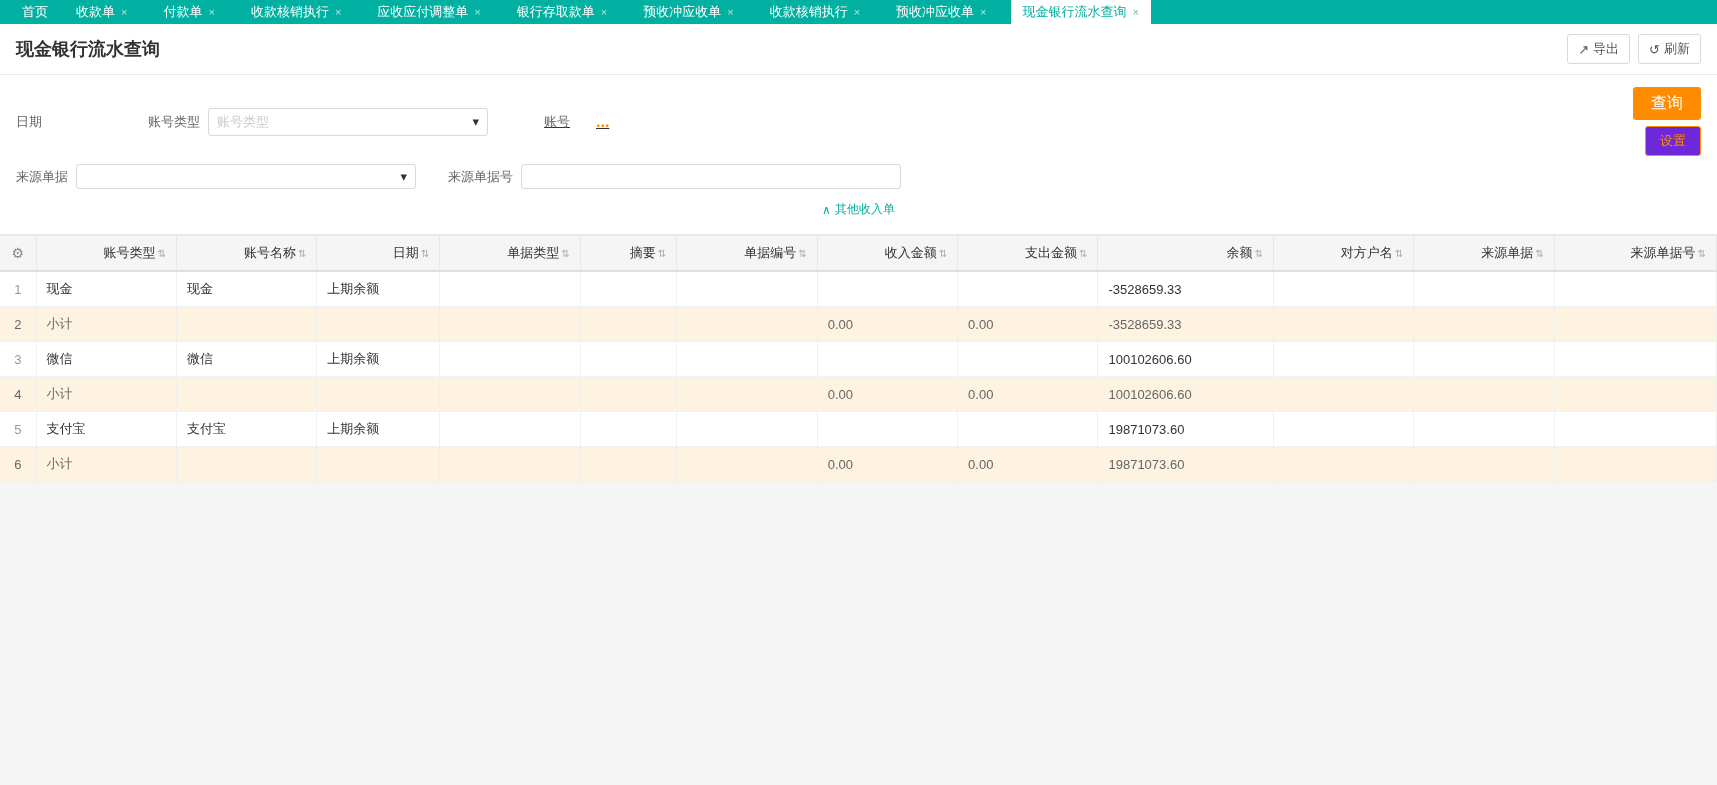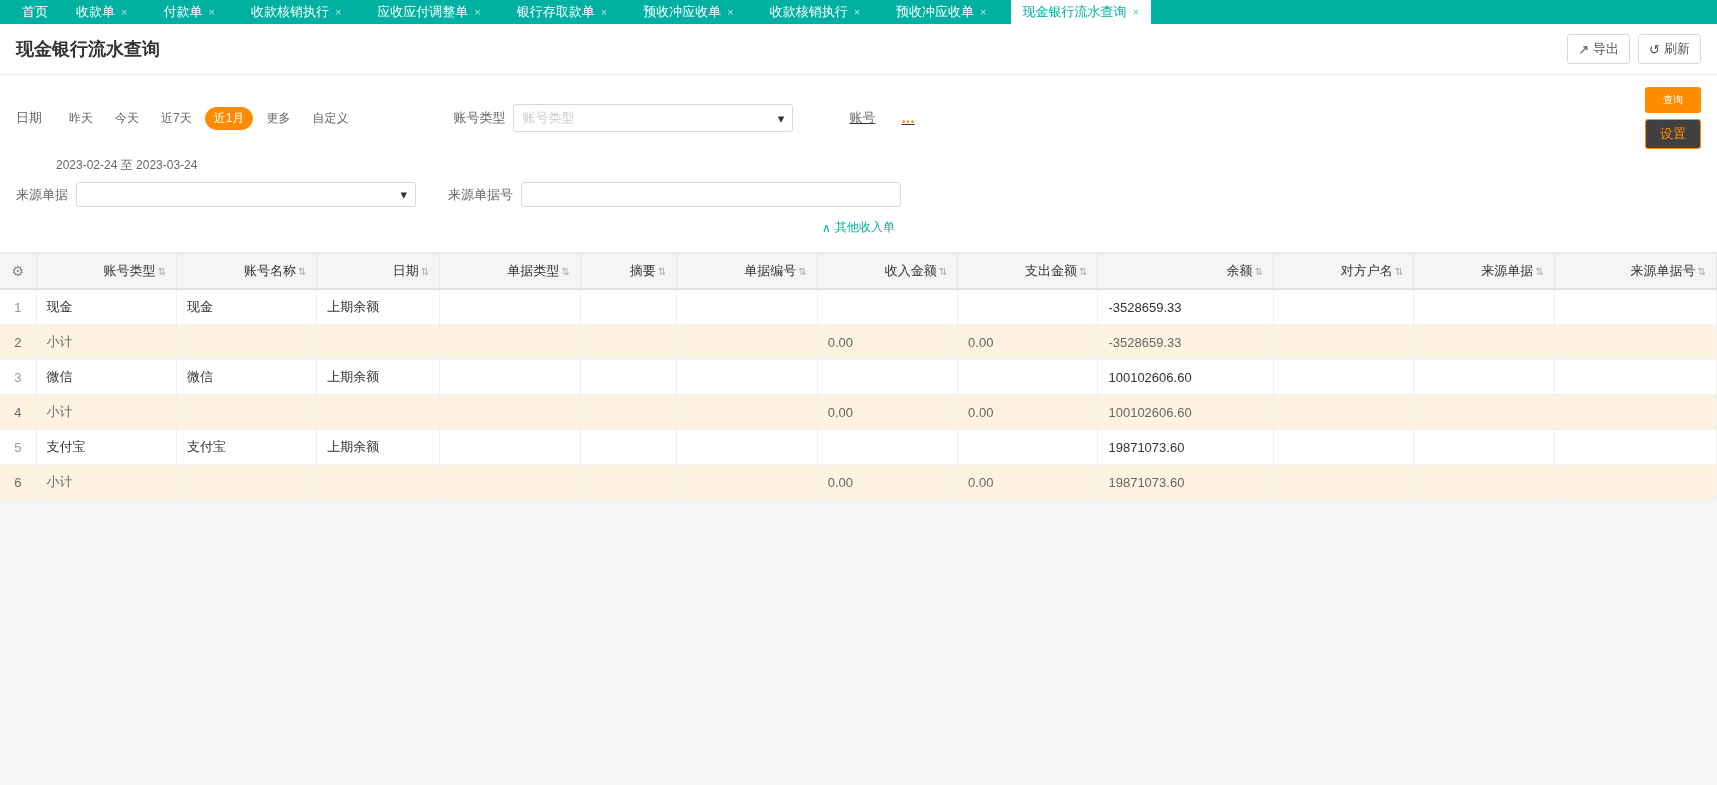--- a/index.html
+++ b/index.html
@@ -89,24 +89,24 @@
       padding: 4px; cursor: pointer; color: #00b0a0; font-size: 12px; gap: 4px;
       margin-top: 4px;
     }
     .dots-btn {
       color: #ff8c00; cursor: pointer; padding: 4px 8px;
       font-size: 16px; font-weight: bold;
     }
     .query-btn {
       background: #ff8c00; color: #fff; border: none;
       border-radius: 3px; padding: 6px 18px; cursor: pointer;
-      font-size: 10px;
+      font-size: 16px;
     }
     .setting-btn {
-      background: #404040; color: #ff8c00; border: 1px solid #ff8c00;
+      background: #6d28d9; color: #ff8c00; border: 1px solid #ff8c00;
       border-radius: 3px; padding: 5px 14px; cursor: pointer;
       font-size: 13px;
     }
     .action-col { display: flex; flex-direction: column; gap: 6px; align-items: flex-end; }
 
     
     .table-container {
       background: #fff;
       margin: 0;
       overflow-x: auto;
@@ -206,28 +206,20 @@
     </button>
   </div>
 </div>
 
 <div class="filter-area">
 
   <div class="filter-row">
 
     <div class="filter-group">
       <span class="filter-label">日期</span>
-      <div class="date-options" id="date-options">
-          <span class="date-btn">昨天</span>
-          <span class="date-btn">今天</span>
-          <span class="date-btn">近7天</span>
-          <span class="date-btn active">近1月</span>
-          <span class="date-btn">更多</span>
-          <span class="date-btn">自定义</span>
-        </div>
     </div>
 
     <div class="filter-group" style="margin-left:80px;">
       <span class="filter-label">账号类型</span>
       <div class="filter-select" style="min-width:280px;">
         <span style="color:#ccc;">账号类型</span>
         <span>▾</span>
       </div>
     </div>
 
@@ -237,23 +229,20 @@
     </div>
 
     <div style="margin-left:auto;">
       <div class="action-col">
         <button class="query-btn">查询</button>
         <button class="setting-btn">设置</button>
       </div>
     </div>
   </div>
 
-  <div style="margin-left:36px; margin-bottom:8px;">
-    <span class="date-range">2023-02-24 至 2023-03-24</span>
-  </div>
 
   <div class="filter-row">
     <div class="filter-group">
       <span class="filter-label">来源单据</span>
       <div class="filter-select" style="min-width:340px;">
         <span></span>
         <span>▾</span>
       </div>
     </div>
     <div class="filter-group" style="margin-left:16px;">

